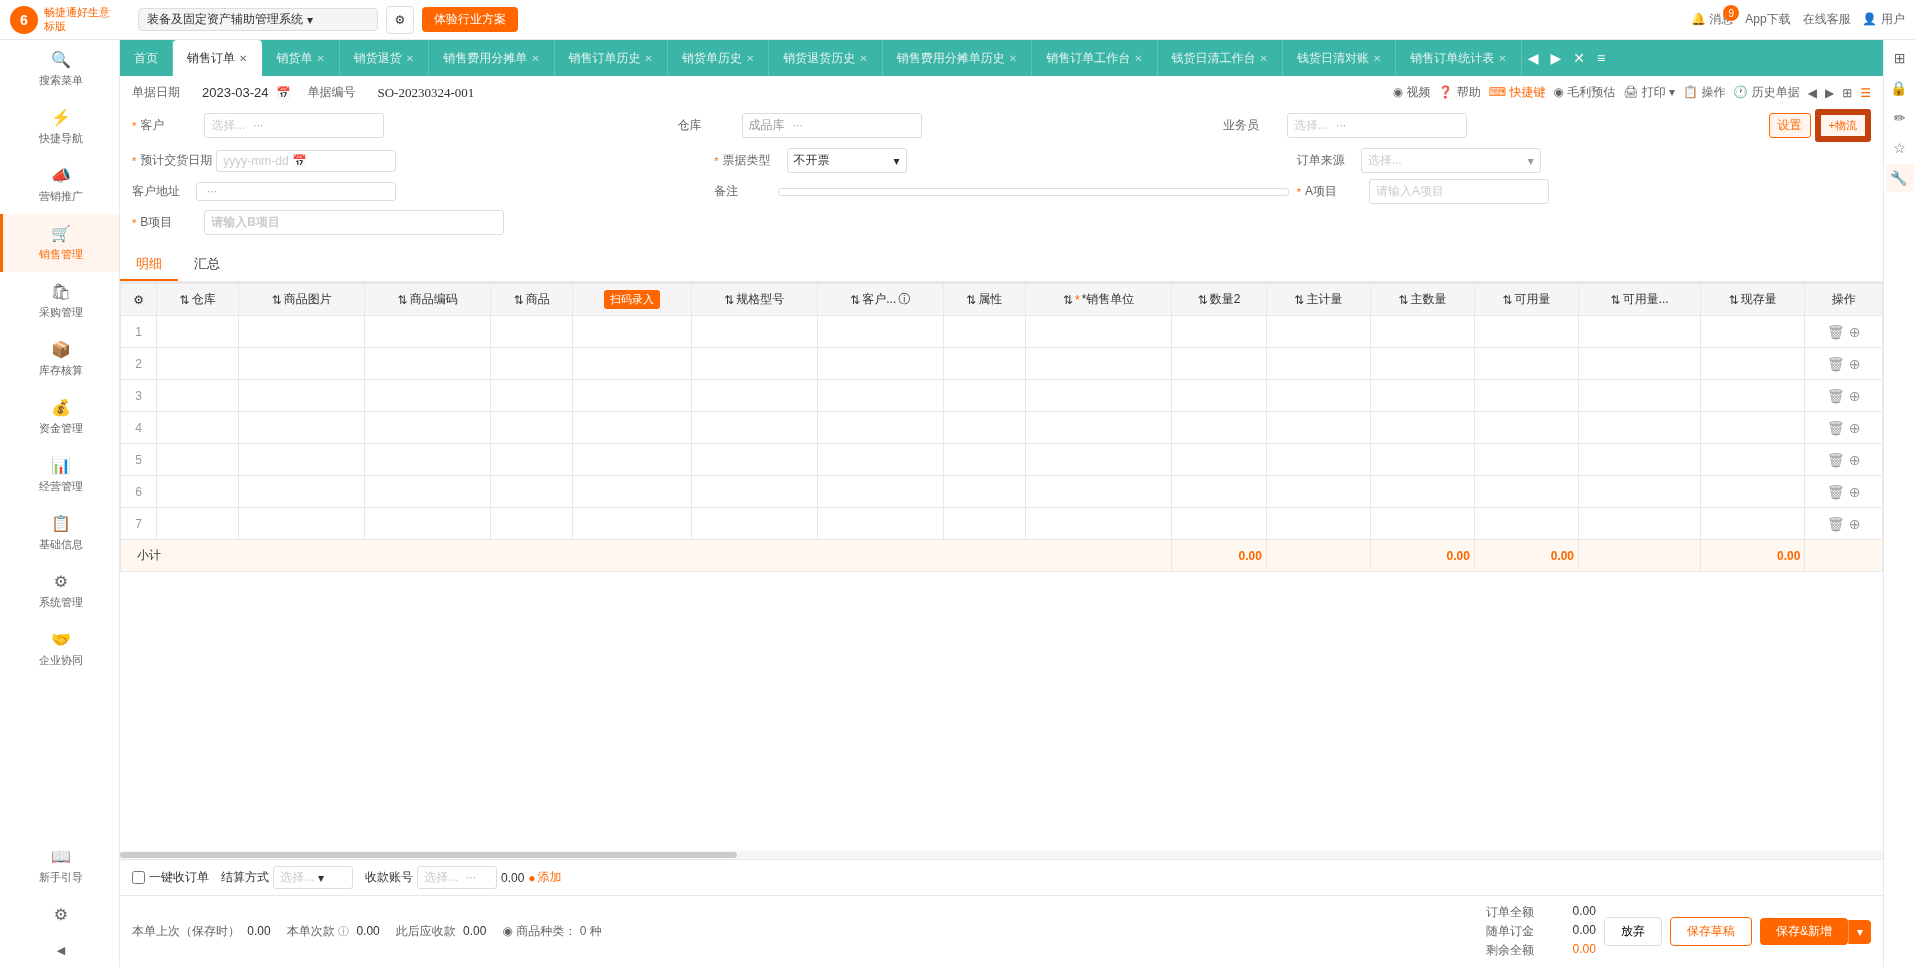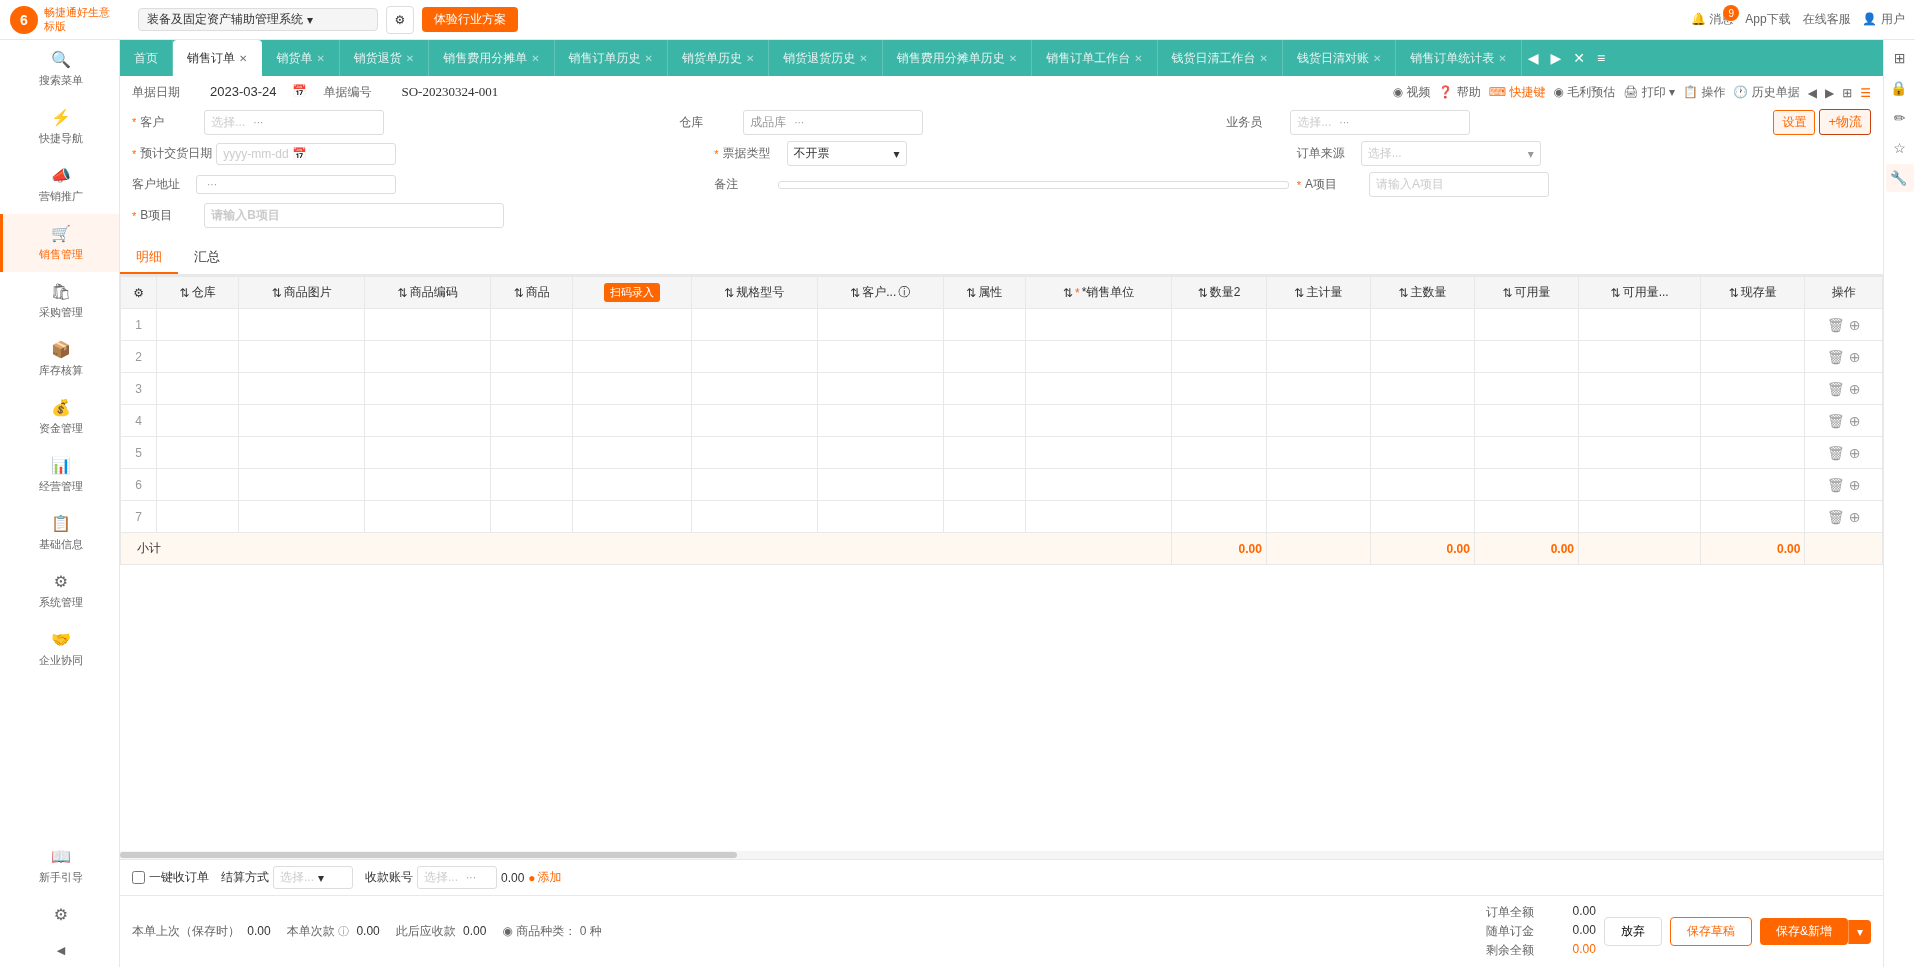--- a/index.html
+++ b/index.html
@@ -32,21 +32,21 @@
 
     
     .tab-bar { background: #3bb5a6; display: flex; align-items: center; height: 36px; overflow: hidden; }
     .tab { padding: 0 14px; height: 36px; display: flex; align-items: center; gap: 4px; cursor: pointer; font-size: 12px; color: rgba(255,255,255,0.85); white-space: nowrap; border-right: 1px solid rgba(255,255,255,0.2); }
     .tab.active { background: #fff; color: #333; border-radius: 4px 4px 0 0; }
     .tab .close-x { font-size: 10px; opacity: 0.7; }
     .tab-nav-btn { background: none; border: none; color: white; cursor: pointer; padding: 0 6px; font-size: 14px; height: 36px; }
     .form-toolbar { display: flex; align-items: center; justify-content: space-between; margin-bottom: 8px; }
     .form-toolbar-left { display: flex; align-items: center; gap: 16px; font-size: 12px; }
     .form-toolbar-right { display: flex; align-items: center; gap: 8px; font-size: 12px; color: #666; }
-    .toolbar-item { display: flex; align-items: flex-start; gap: 12px; }
+    .toolbar-item { display: flex; align-items: center; gap: 4px; }
     .field-label { color: #666; min-width: 60px; white-space: nowrap; font-size: 12px; }
     .field-input { border: 1px solid #ddd; border-radius: 3px; padding: 3px 6px; font-size: 12px; min-width: 120px; color: #999; background: #fff; cursor: pointer; display: flex; align-items: center; gap: 4px; }
     .field-input.wider { min-width: 180px; }
     .field-dots { color: #999; margin-left: 4px; font-size: 10px; }
     .field-select { display: flex; align-items: center; gap: 4px; border: 1px solid #ddd; border-radius: 3px; padding: 3px 6px; min-width: 120px; cursor: pointer; }
 
     
     .detail-tabs { display: flex; gap: 0; border-bottom: 1px solid #e8e8e8; margin-bottom: 0; }
     .detail-tab { padding: 6px 16px; cursor: pointer; font-size: 13px; border-bottom: 2px solid transparent; }
     .detail-tab.active { color: #f60; border-bottom-color: #f60; }
@@ -293,21 +293,21 @@
         </div>
         <div style="display:flex; align-items:center; gap:4px; flex:1;">
           <span class="field-label">业务员</span>
           <div class="field-input wider">
             <span style="color:#ccc;">选择...</span>
             <span class="field-dots">···</span>
           </div>
         </div>
         <div style="display:flex; align-items:center; gap:4px;">
           <button style="background:#fff5ee; color:#f60; border:1px solid #f60; border-radius:3px; padding:3px 8px; cursor:pointer; font-size:12px;">设置</button>
-          <button style="background:#fff5ee; color:#f60; border:1px solid #c2410c; border-radius:3px; padding:3px 8px; cursor:pointer; font-size:13px;">+物流</button>
+          <button style="background:#fff5ee; color:#f60; border:6px solid #c2410c; border-radius:3px; padding:3px 8px; cursor:pointer; font-size:11px;">+物流</button>
         </div>
       </div>
 
       <div style="display:flex; align-items:center; gap:8px; margin-bottom:6px;">
         <div style="display:flex; align-items:center; gap:4px; flex:1;">
           <span style="color:#f60; font-size:11px;">*</span>
           <span class="field-label">预计交货日期</span>
           <div class="field-input wider">
             <span style="color:#ccc;">yyyy-mm-dd</span>
             <span>📅</span>

